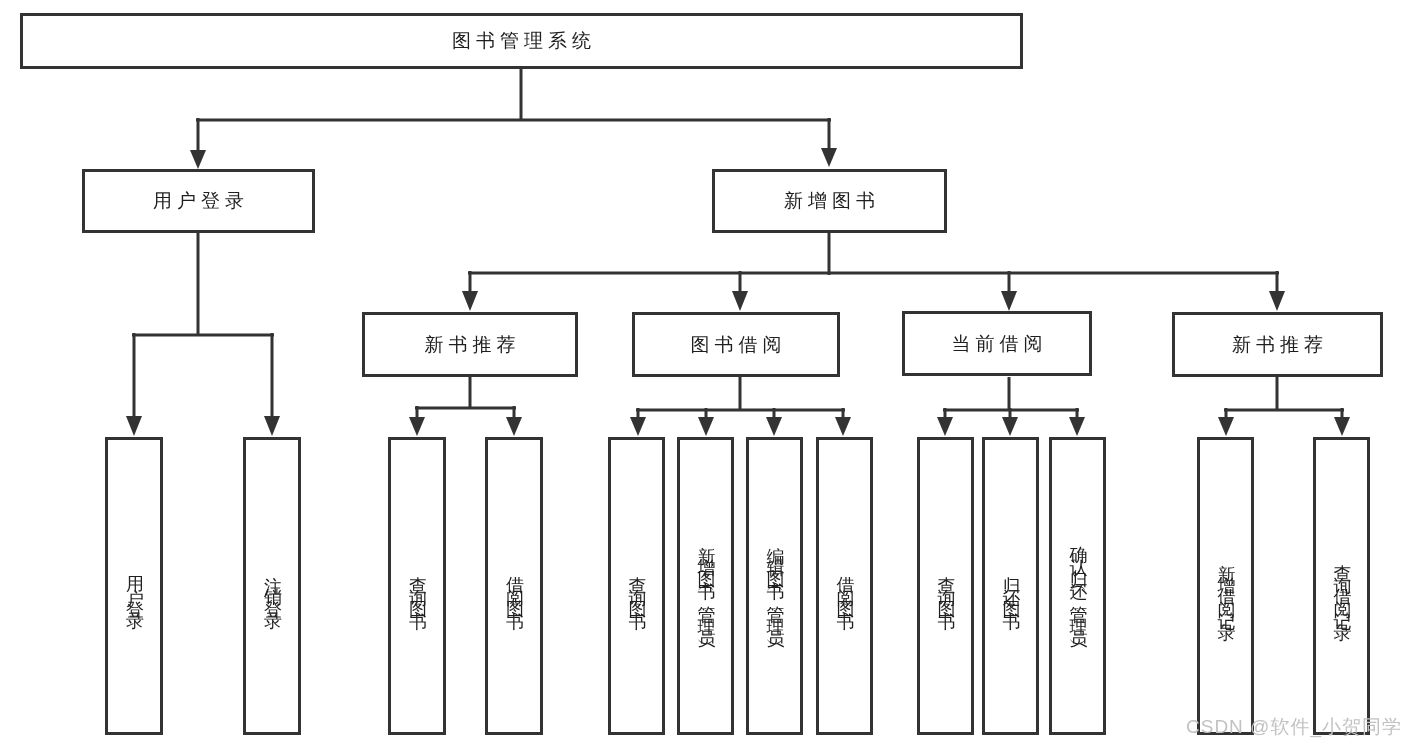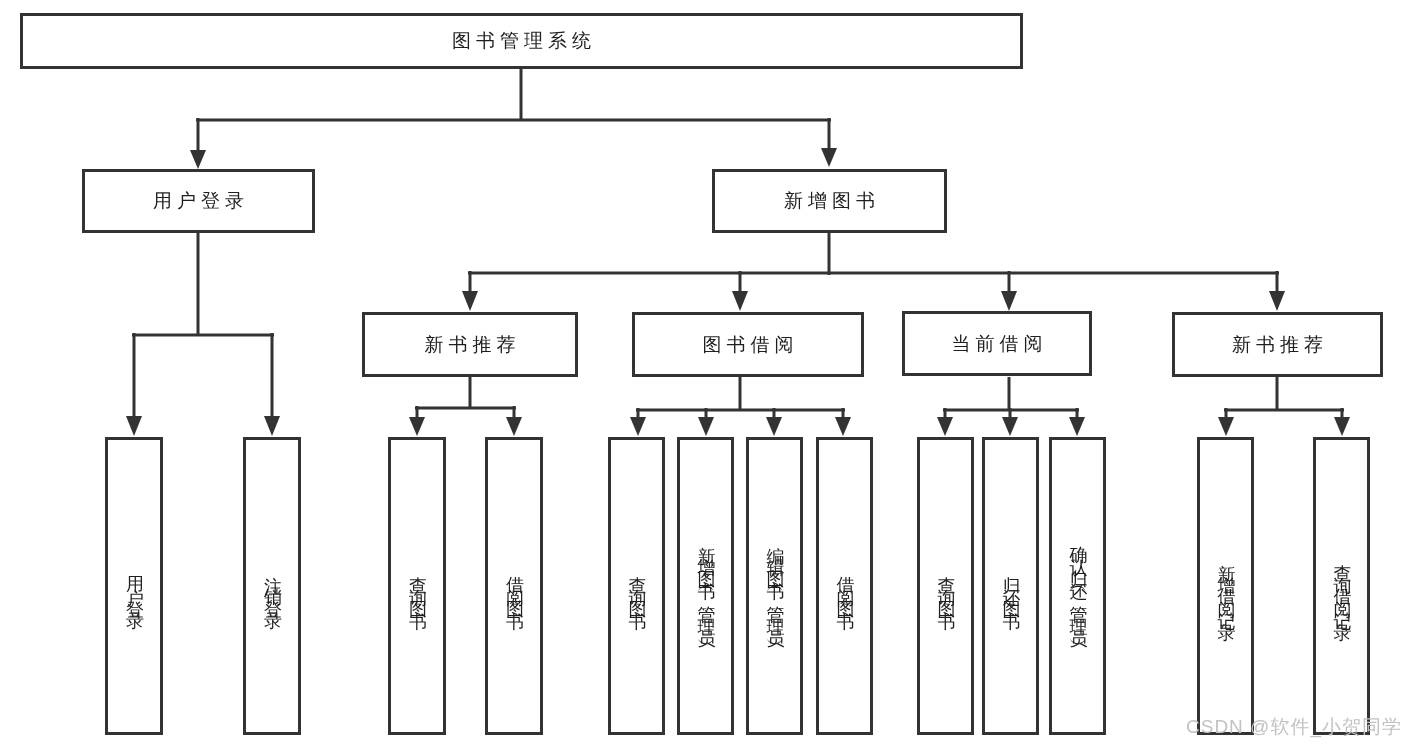--- a/index.html
+++ b/index.html
@@ -97,21 +97,21 @@
   <div class="box h" style="left:82px;top:169px;width:233px;height:64px">
     <span>用户登录</span>
   </div>
   <div class="box h" style="left:712px;top:169px;width:235px;height:64px">
     <span>新增图书</span>
   </div>
 
   <div class="box h" style="left:362px;top:312px;width:216px;height:65px">
     <span>新书推荐</span>
   </div>
-  <div class="box h" style="left:632px;top:312px;width:232px;height:65px">
+  <div class="box h" style="left:632px;top:312px;width:208px;height:65px">
     <span>图书借阅</span>
   </div>
   <div class="box h" style="left:902px;top:311px;width:190px;height:65px">
     <span>当前借阅</span>
   </div>
   <div class="box h" style="left:1172px;top:312px;width:211px;height:65px">
     <span>新书推荐</span>
   </div>
 
   <div class="box v" style="left:105px">

